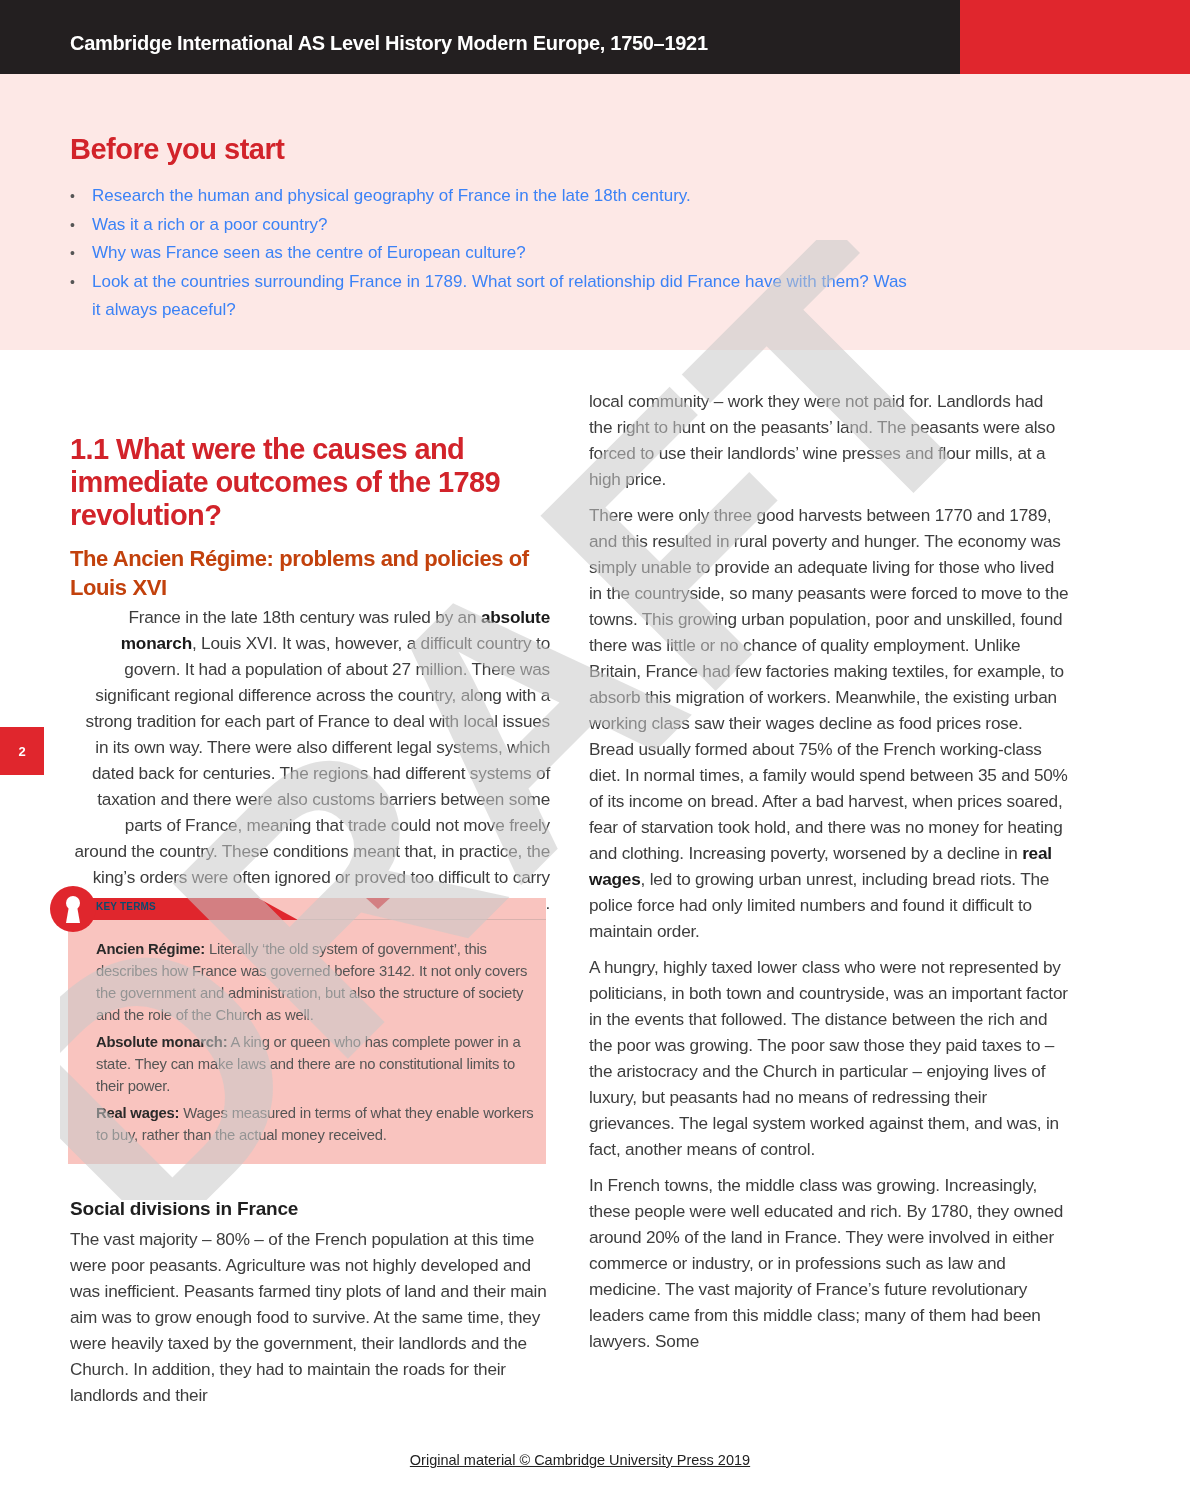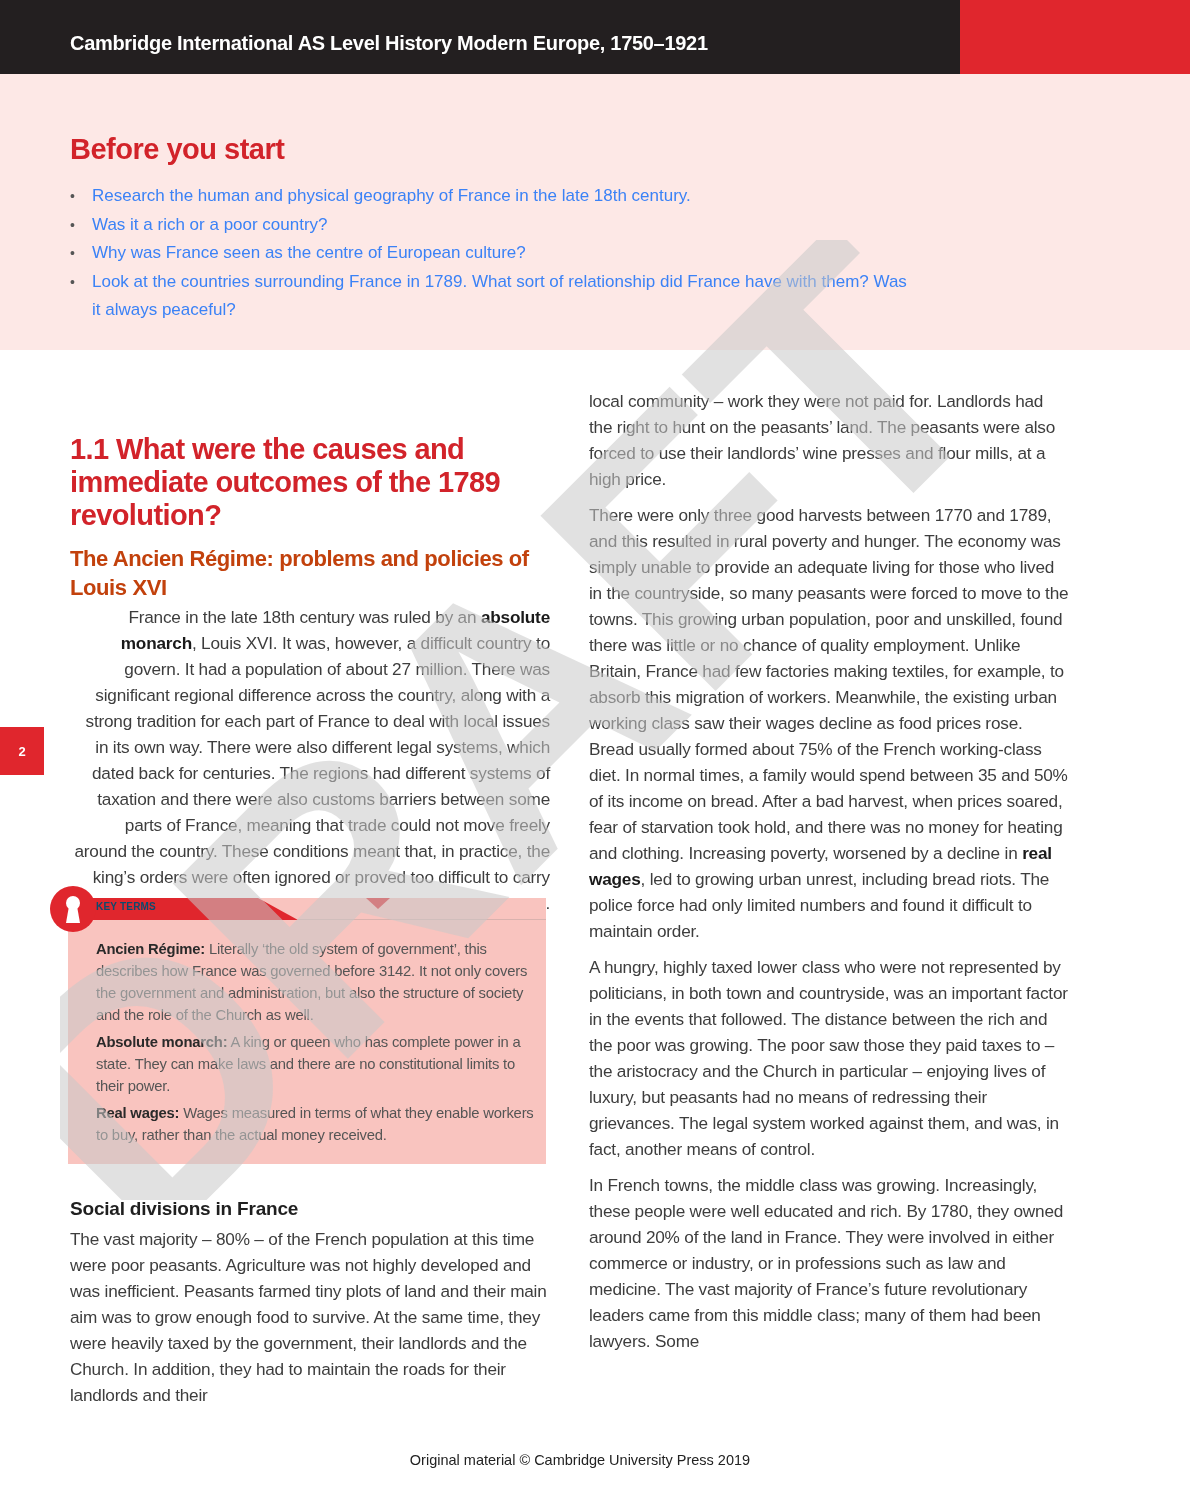--- a/index.html
+++ b/index.html
@@ -36,21 +36,21 @@
   .kt-triangle { position: absolute; left: 298px; top: 0; width: 0; height: 0; border-left: 12px solid transparent; border-right: 12px solid transparent; border-top: 11px solid #e0262d; }
   .kt-keyhole { position: absolute; left: -18px; top: -12px; width: 46px; height: 46px; border-radius: 50%; background: #e0262d; }
   .kt-keyhole svg { position: absolute; left: 12px; top: 8px; }
   .kt-body { position: absolute; left: 28px; top: 40px; width: 440px; font-size: 14.8px; line-height: 22px; color: #555; letter-spacing: -0.2px; }
   .kt-body p + p { margin-top: 5px; }
   .kt-body b { color: #2a2a2a; }
 
   .social-title { position: absolute; left: 70px; top: 1198px; font-size: 19px; font-weight: bold; color: #1f1f1f; letter-spacing: -0.2px; }
   .social-text { position: absolute; left: 70px; top: 1226px; width: 485px; }
 
-  .footer { position: absolute; left: 0; top: 1452px; width: 1160px; text-align: center; font-size: 14.5px; color: #222; }
+  .footer { position: absolute; left: 0; top: 1452px; width: 1160px; text-align: center; font-size: 14.5px; color: #222; text-decoration: underline; }
 
   .watermark { position: absolute; left: 60px; top: 240px; width: 980px; height: 960px; pointer-events: none; }
 </style>
 </head>
 <body>
 
 <div class="header-bar"></div>
 <div class="header-accent"></div>
 <div class="header-title">Cambridge International AS Level History Modern Europe, 1750–1921</div>
 

